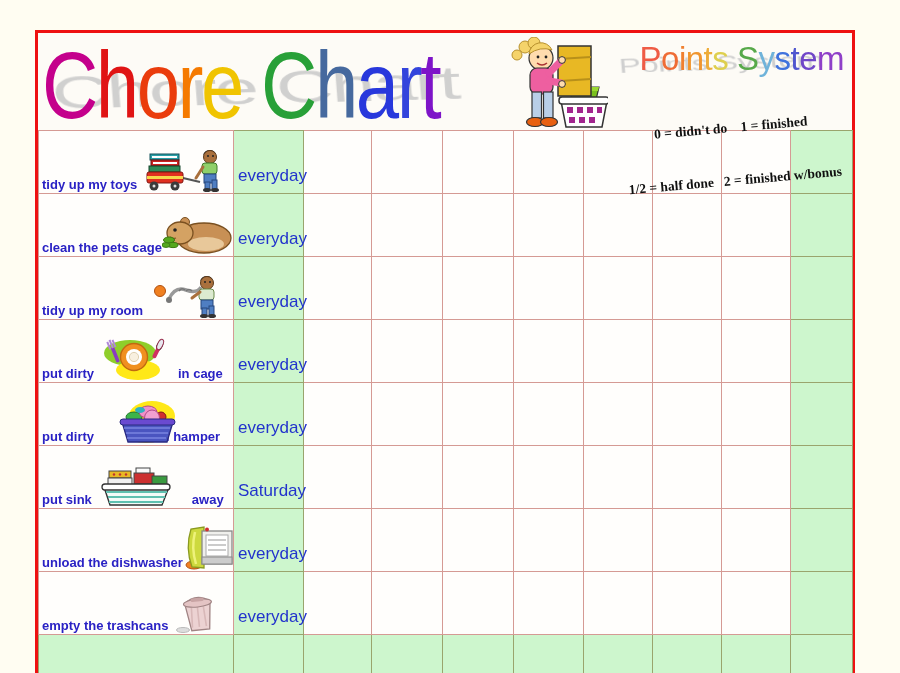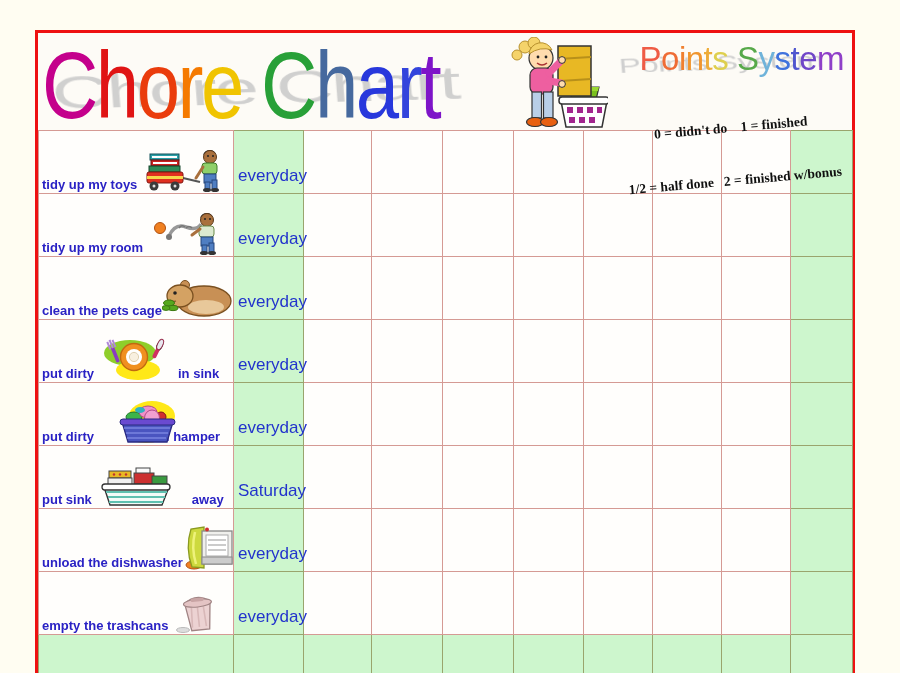--- a/index.html
+++ b/index.html
@@ -179,72 +179,72 @@
           <td class="w"></td>
       <td class="w"></td>
           <td class="w"></td>
       <td class="w"></td>
       <td class="g"></td>
     </tr>
 
     <tr class="r">
       <td class="w">
             <div class="cl">
+        <span class="ct">clean the pets cage</span>
+        <span class="ic push">
+          <svg width="72" height="44" viewBox="0 0 72 44">
+            <ellipse cx="42" cy="27" rx="27" ry="15" fill="#c89055" stroke="#7a5020" stroke-width="1.3"></ellipse>
+            <ellipse cx="44" cy="33" rx="18" ry="7" fill="#e8c89a"></ellipse>
+            <circle cx="23" cy="11" r="4.5" fill="#c89055" stroke="#7a5020"></circle>
+            <ellipse cx="18" cy="22" rx="13" ry="11" fill="#d4a263" stroke="#7a5020" stroke-width="1.3"></ellipse>
+            <circle cx="13" cy="19" r="1.8" fill="#222"></circle>
+            <path d="M8,26 q3,2 6,1" stroke="#7a5020" stroke-width="1.2" fill="none"></path>
+            <g fill="#55a81e" stroke="#3c7a12">
+              <ellipse cx="7" cy="29" rx="5.5" ry="3"></ellipse>
+              <ellipse cx="11" cy="34" rx="5" ry="2.6"></ellipse>
+              <ellipse cx="4" cy="34" rx="4" ry="2.4"></ellipse>
+            </g>
+          </svg>
+        </span>
+      </div>
+          </td>
+      <td class="g">
+            <div class="tl">everyday</div>
+          </td>
+      <td class="w"></td>
+          <td class="w"></td>
+      <td class="w"></td>
+          <td class="w"></td>
+      <td class="w"></td>
+          <td class="w"></td>
+      <td class="w"></td>
+      <td class="g"></td>
+    </tr>
+
+    <tr class="r">
+      <td class="w">
+            <div class="cl">
         <span class="ct">tidy up my room</span>
         <span class="ic push mr2">
           <svg width="78" height="44" viewBox="0 0 78 44">
             <circle cx="9" cy="17" r="5.5" fill="#f08020" stroke="#b05010"></circle>
             <path d="M18,25 q6,-13 17,-9 q11,4 15,-3" stroke="#999" stroke-width="3.5" fill="none"></path>
             <path d="M28,17 q3,-4 6,-1 M35,17 q3,-3 6,0" stroke="#777" stroke-width="1.5" fill="none"></path>
             <circle cx="18" cy="26" r="3" fill="#777"></circle>
             <path d="M49,7 a7,7 0 0 1 13,-1 q-7,-4 -13,1" fill="#222"></path>
             <circle cx="56" cy="9" r="6.5" fill="#a9703d" stroke="#5c3a1a"></circle>
             <circle cx="54" cy="8" r="1" fill="#222"></circle>
                   <circle cx="59" cy="8" r="1" fill="#222"></circle>
             <rect x="48" y="15" width="15" height="11" rx="3" fill="#dcead0" stroke="#6a8a4a"></rect>
             <path d="M49,18 L41,24" stroke="#a9703d" stroke-width="3" stroke-linecap="round"></path>
             <rect x="50" y="26" width="12" height="9" fill="#4f7ec2" stroke="#27477c"></rect>
             <rect x="51" y="34" width="5" height="7" fill="#4f7ec2" stroke="#27477c"></rect>
             <rect x="58" y="32" width="5" height="9" fill="#4f7ec2" stroke="#27477c"></rect>
             <ellipse cx="53" cy="42" rx="4" ry="2" fill="#333"></ellipse>
             <ellipse cx="61" cy="42" rx="4" ry="2" fill="#333"></ellipse>
-          </svg>
-        </span>
-      </div>
-          </td>
-      <td class="g">
-            <div class="tl">everyday</div>
-          </td>
-      <td class="w"></td>
-          <td class="w"></td>
-      <td class="w"></td>
-          <td class="w"></td>
-      <td class="w"></td>
-          <td class="w"></td>
-      <td class="w"></td>
-      <td class="g"></td>
-    </tr>
-
-    <tr class="r">
-      <td class="w">
-            <div class="cl">
-        <span class="ct">clean the pets cage</span>
-        <span class="ic push">
-          <svg width="72" height="44" viewBox="0 0 72 44">
-            <ellipse cx="42" cy="27" rx="27" ry="15" fill="#c89055" stroke="#7a5020" stroke-width="1.3"></ellipse>
-            <ellipse cx="44" cy="33" rx="18" ry="7" fill="#e8c89a"></ellipse>
-            <circle cx="23" cy="11" r="4.5" fill="#c89055" stroke="#7a5020"></circle>
-            <ellipse cx="18" cy="22" rx="13" ry="11" fill="#d4a263" stroke="#7a5020" stroke-width="1.3"></ellipse>
-            <circle cx="13" cy="19" r="1.8" fill="#222"></circle>
-            <path d="M8,26 q3,2 6,1" stroke="#7a5020" stroke-width="1.2" fill="none"></path>
-            <g fill="#55a81e" stroke="#3c7a12">
-              <ellipse cx="7" cy="29" rx="5.5" ry="3"></ellipse>
-              <ellipse cx="11" cy="34" rx="5" ry="2.6"></ellipse>
-              <ellipse cx="4" cy="34" rx="4" ry="2.4"></ellipse>
-            </g>
           </svg>
         </span>
       </div>
           </td>
       <td class="g">
             <div class="tl">everyday</div>
           </td>
       <td class="w"></td>
           <td class="w"></td>
       <td class="w"></td>
@@ -272,21 +272,21 @@
             <g transform="rotate(26 56 12)">
               <ellipse cx="56" cy="8" rx="3" ry="6" fill="#e argue"></ellipse>
               <rect x="54" y="10" width="4" height="12" rx="1.8" fill="#d03060"></rect>
               <ellipse cx="56" cy="7" rx="2.6" ry="5.5" fill="#e8e8f0" stroke="#9a3050"></ellipse>
             </g>
             <circle cx="32" cy="20" r="13.5" fill="#f09020" stroke="#c06a10" stroke-width="1.4"></circle>
             <circle cx="32" cy="20" r="8" fill="#ffffff"></circle>
             <circle cx="32" cy="20" r="4.6" fill="#f8f0e0" stroke="#e0d0b0"></circle>
           </svg>
         </span>
-        <span class="ct sfx-gap">in sink</span>
+        <span class="ct sfx-gap">in cage</span>
       </div>
           </td>
       <td class="g">
             <div class="tl">everyday</div>
           </td>
       <td class="w"></td>
           <td class="w"></td>
       <td class="w"></td>
           <td class="w"></td>
       <td class="w"></td>

